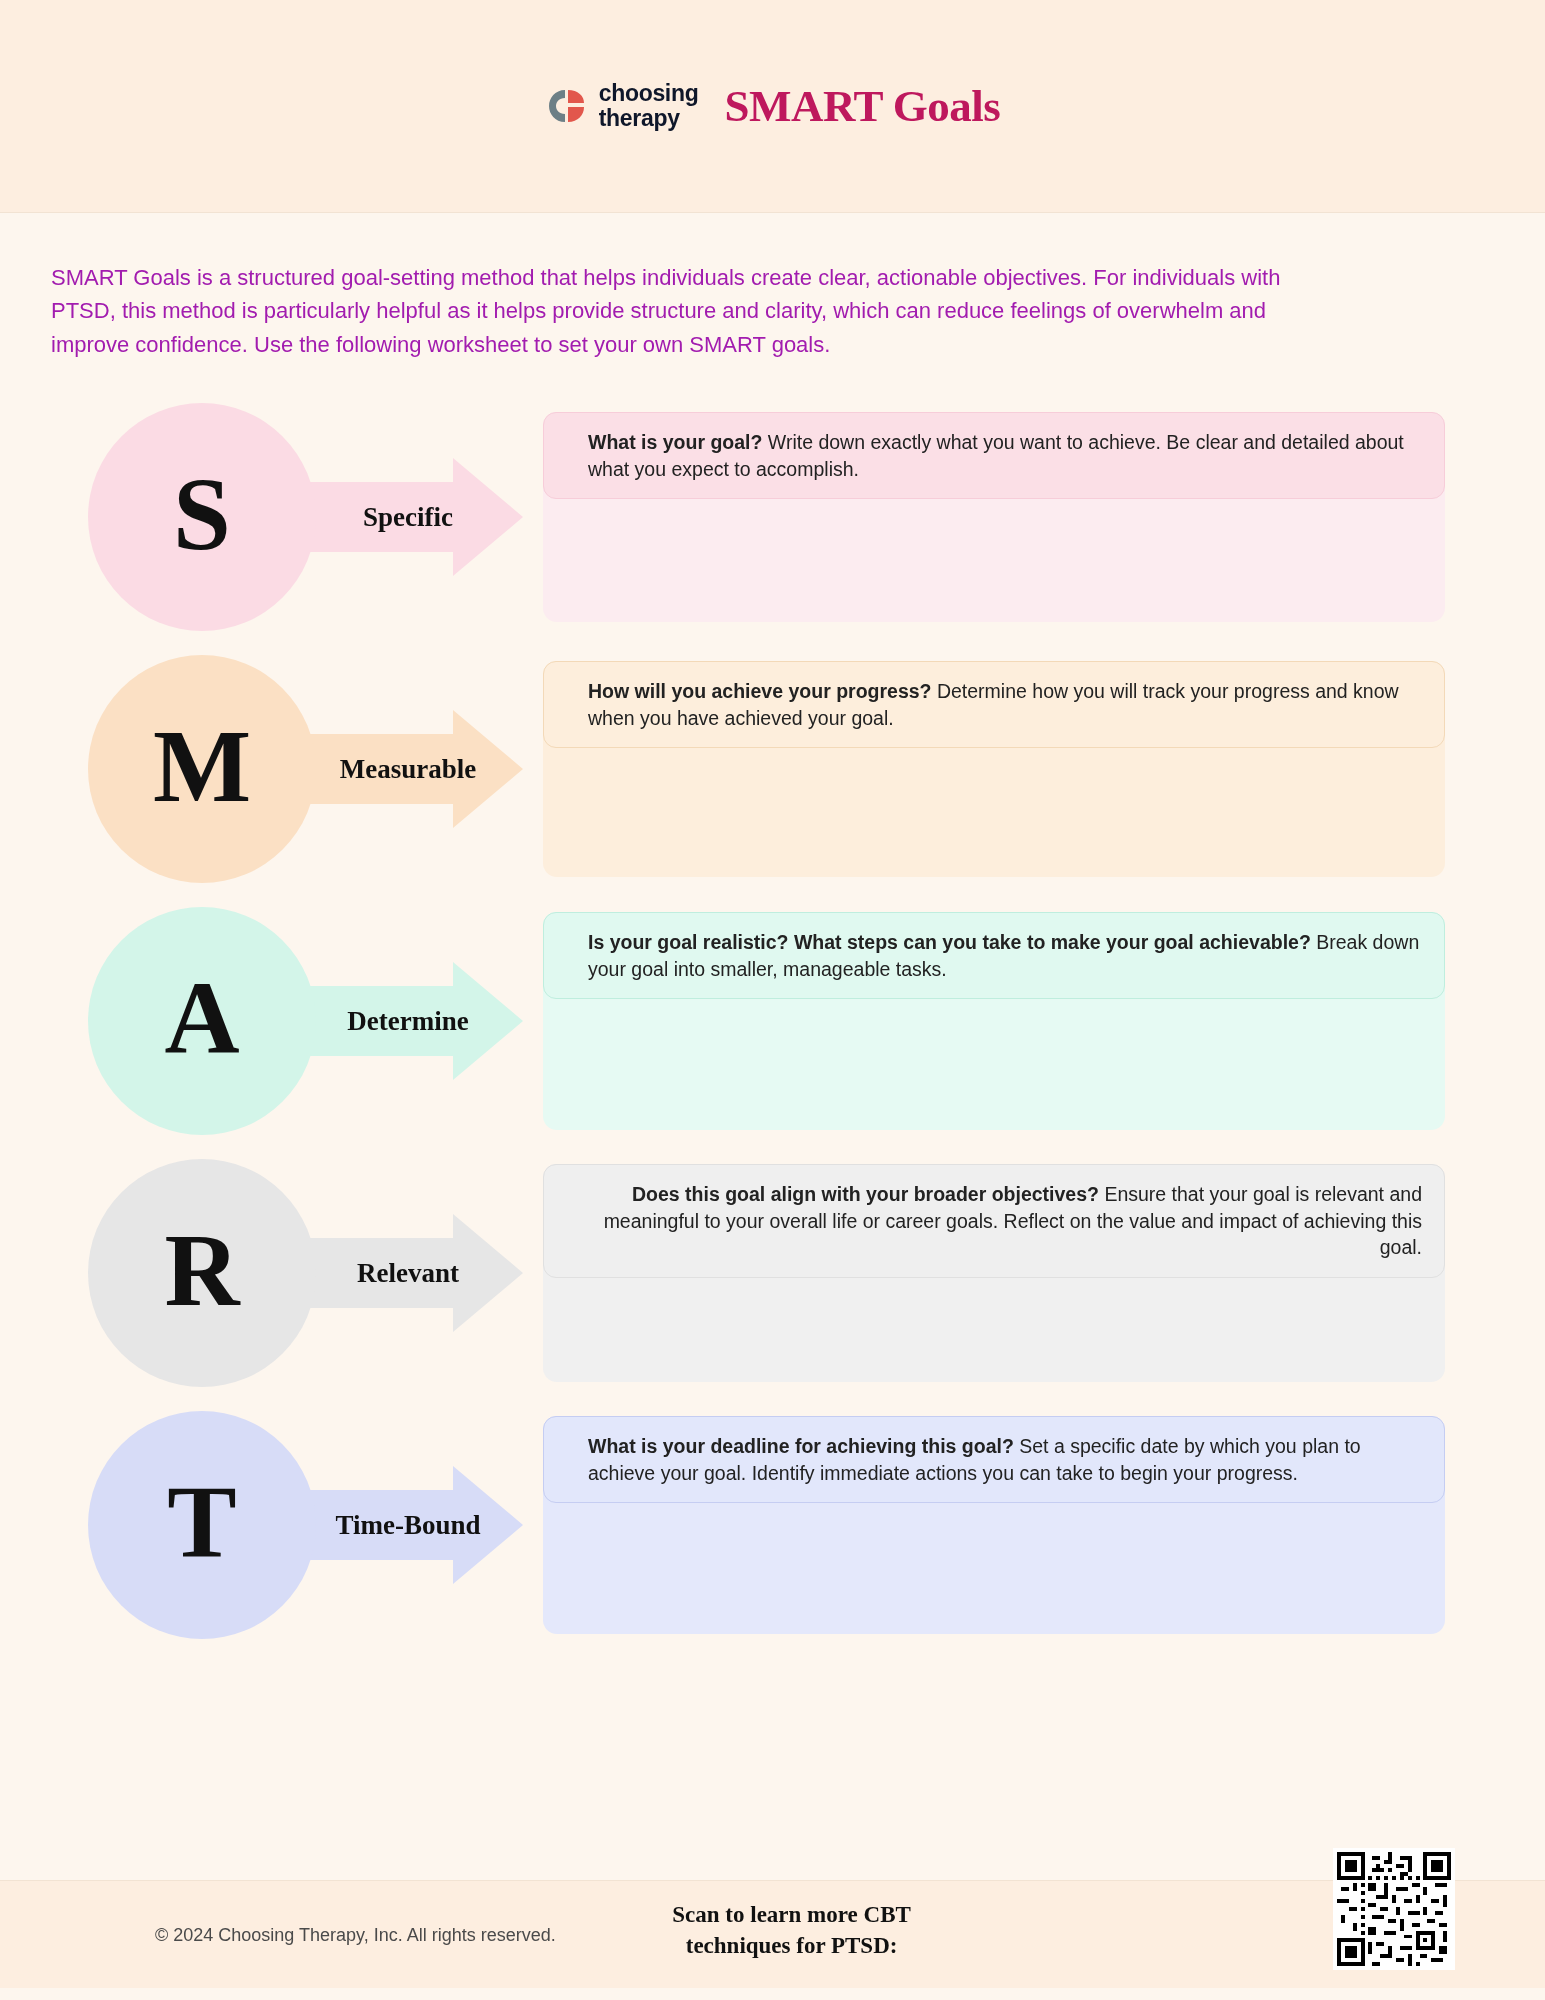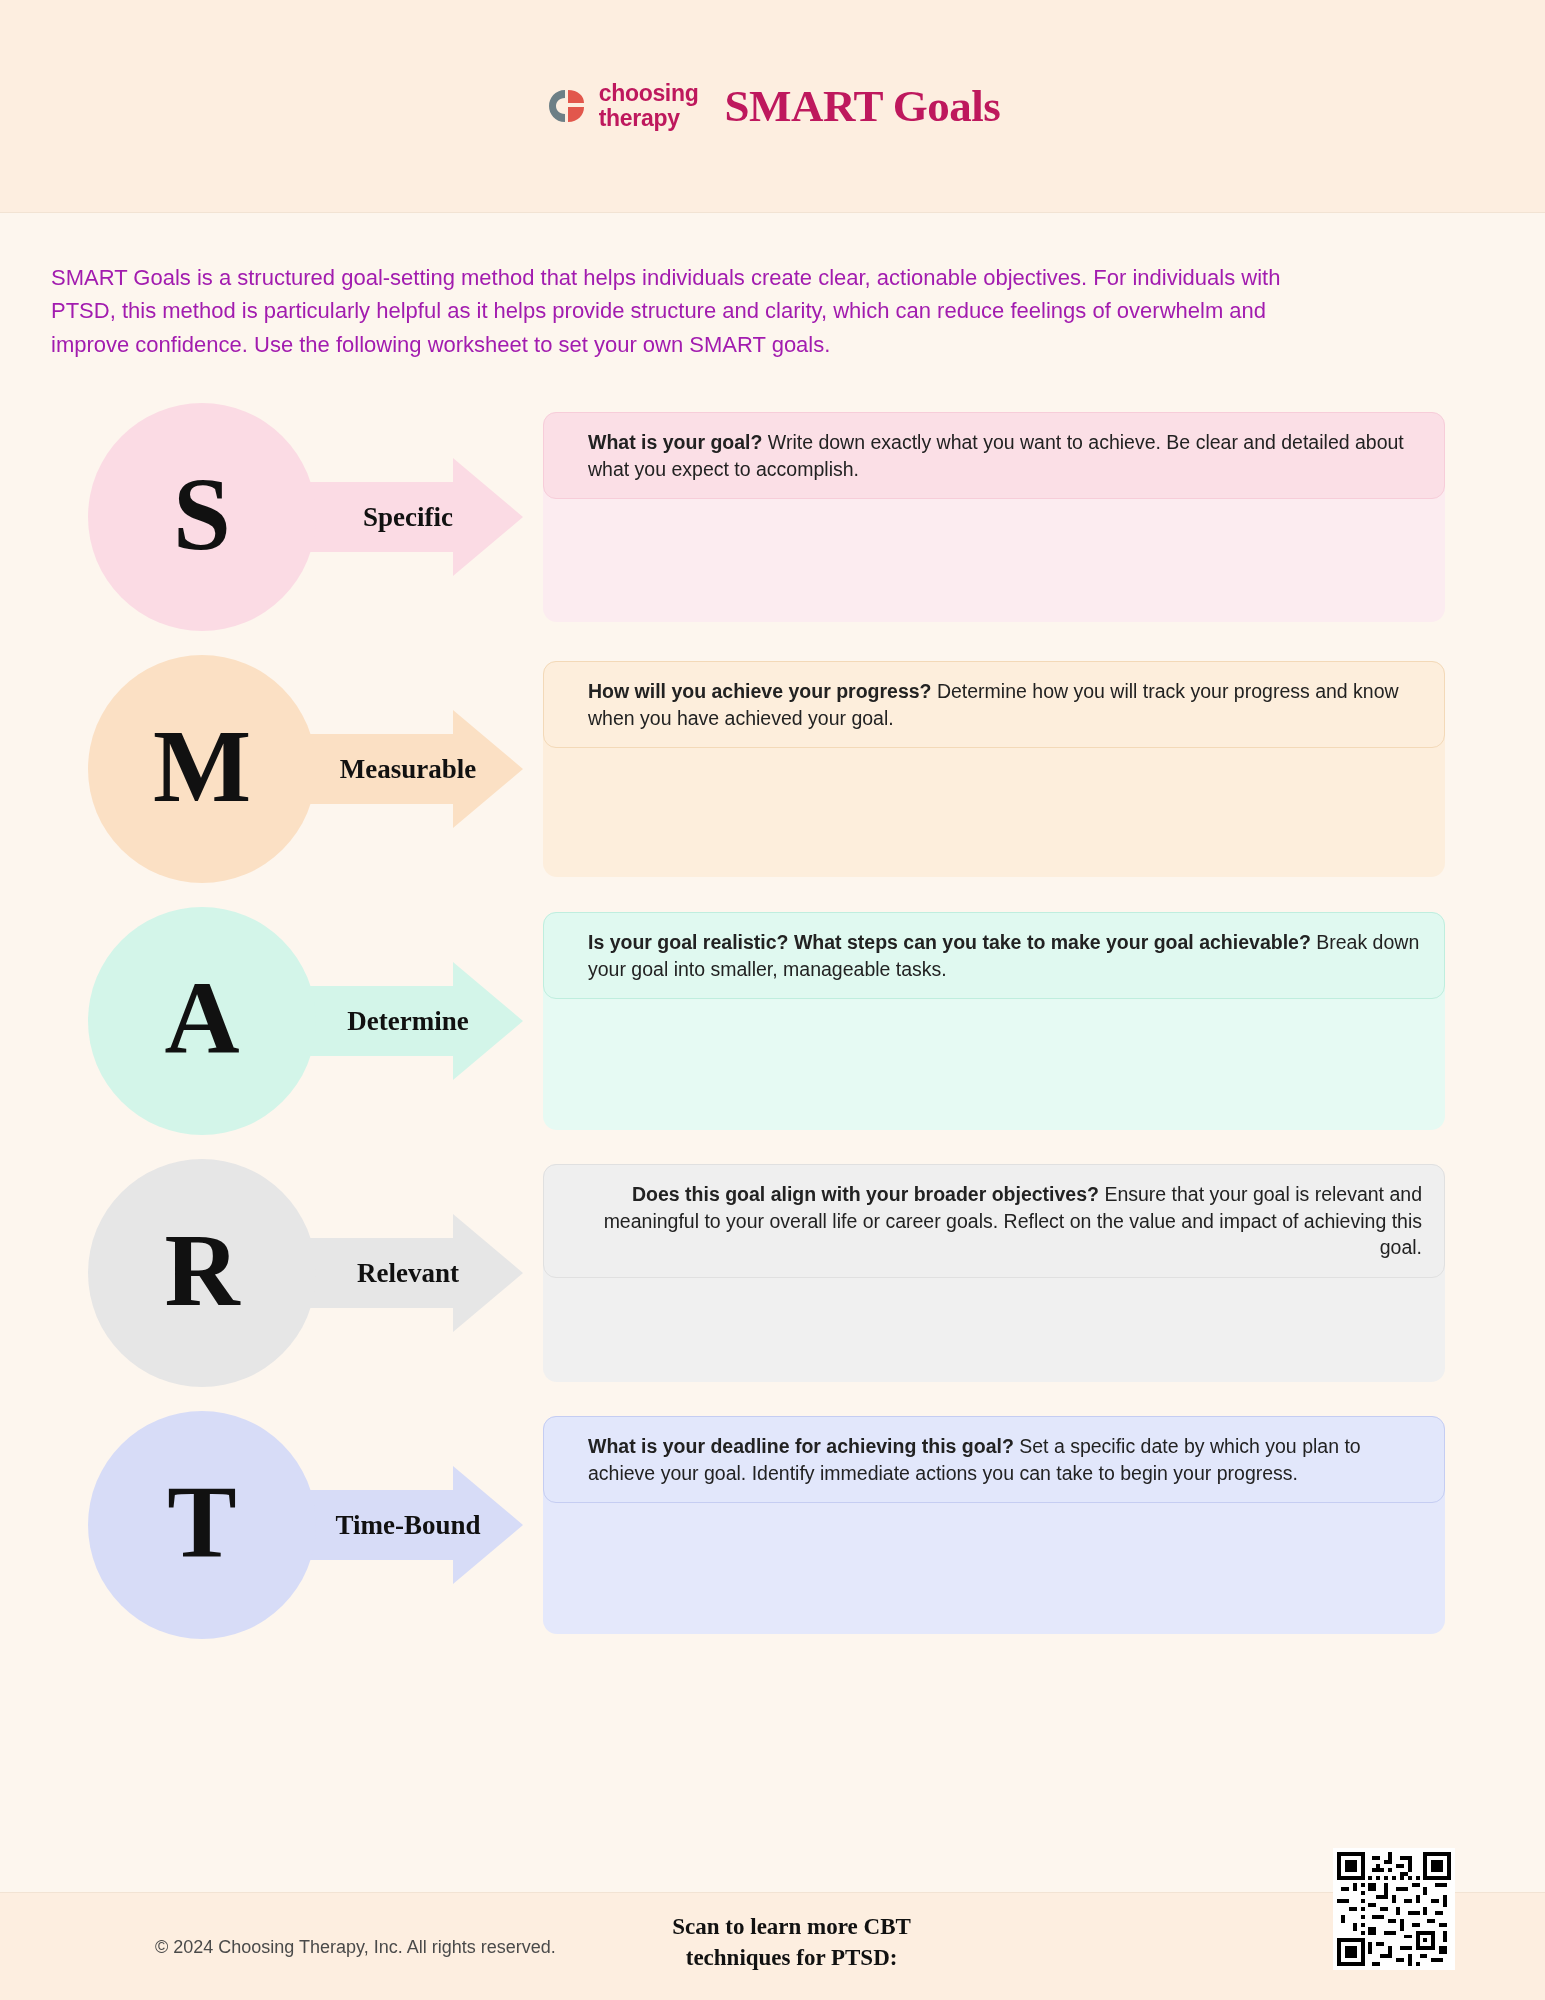--- a/index.html
+++ b/index.html
@@ -31,21 +31,21 @@
   .brand-mark {
     width: 44px;
     height: 44px;
     position: relative;
   }
   .brand-text {
     font-family: "Liberation Sans", sans-serif;
     font-weight: bold;
     font-size: 23px;
     line-height: 1.08;
-    color: #be185d;
+    color: #0f172a;
     letter-spacing: -0.3px;
   }
   .page-title {
     font-family: "Liberation Serif", serif;
     font-weight: bold;
     font-size: 45px;
     color: #be185d;
     letter-spacing: -0.5px;
     line-height: 1;
   }
@@ -158,21 +158,21 @@
   .p-pink   { background: #fbdfe6; border: 1px solid #f7cdd9; }
   .p-orange { background: #fdeedc; border: 1px solid #f3d9b8; }
   .p-mint   { background: #e0f9f0; border: 1px solid #bfeede; }
   .p-gray   { background: #efefef; border: 1px solid #e0e0e0; text-align: right; }
   .p-blue   { background: #e2e7fb; border: 1px solid #c5cdf2; }
 
   
   .footer {
     position: absolute;
     left: 0;
-    bottom: 0;
+    bottom: 12px;
     width: 100%;
     height: 108px;
     background: #fdeee0;
     border-top: 1px solid #f2e3d3;
   }
   .copyright {
     position: absolute;
     left: 155px;
     top: 50%;
     transform: translateY(-50%);

